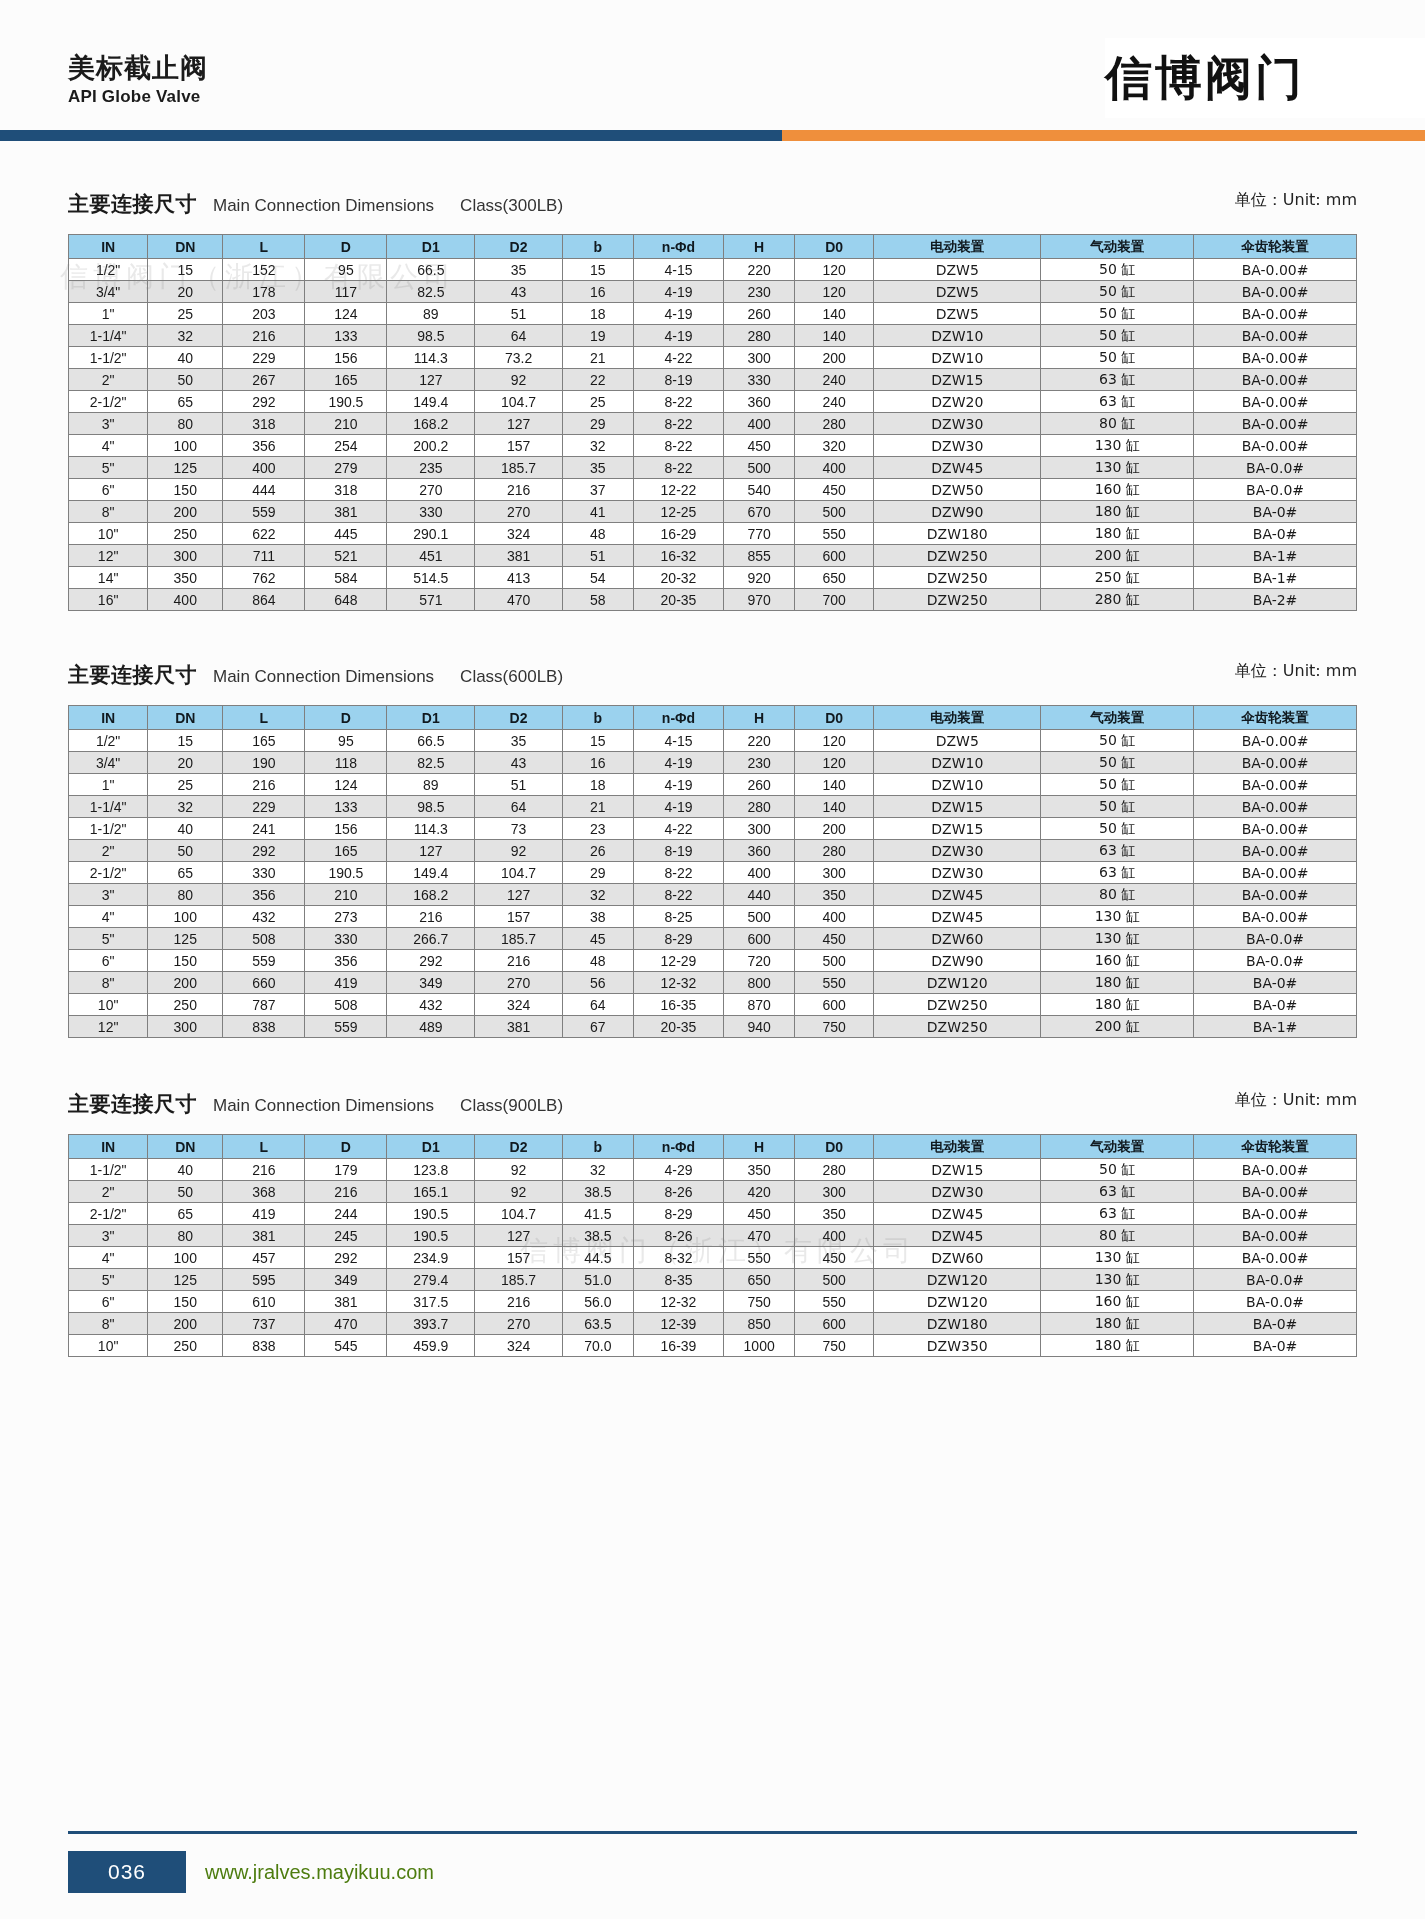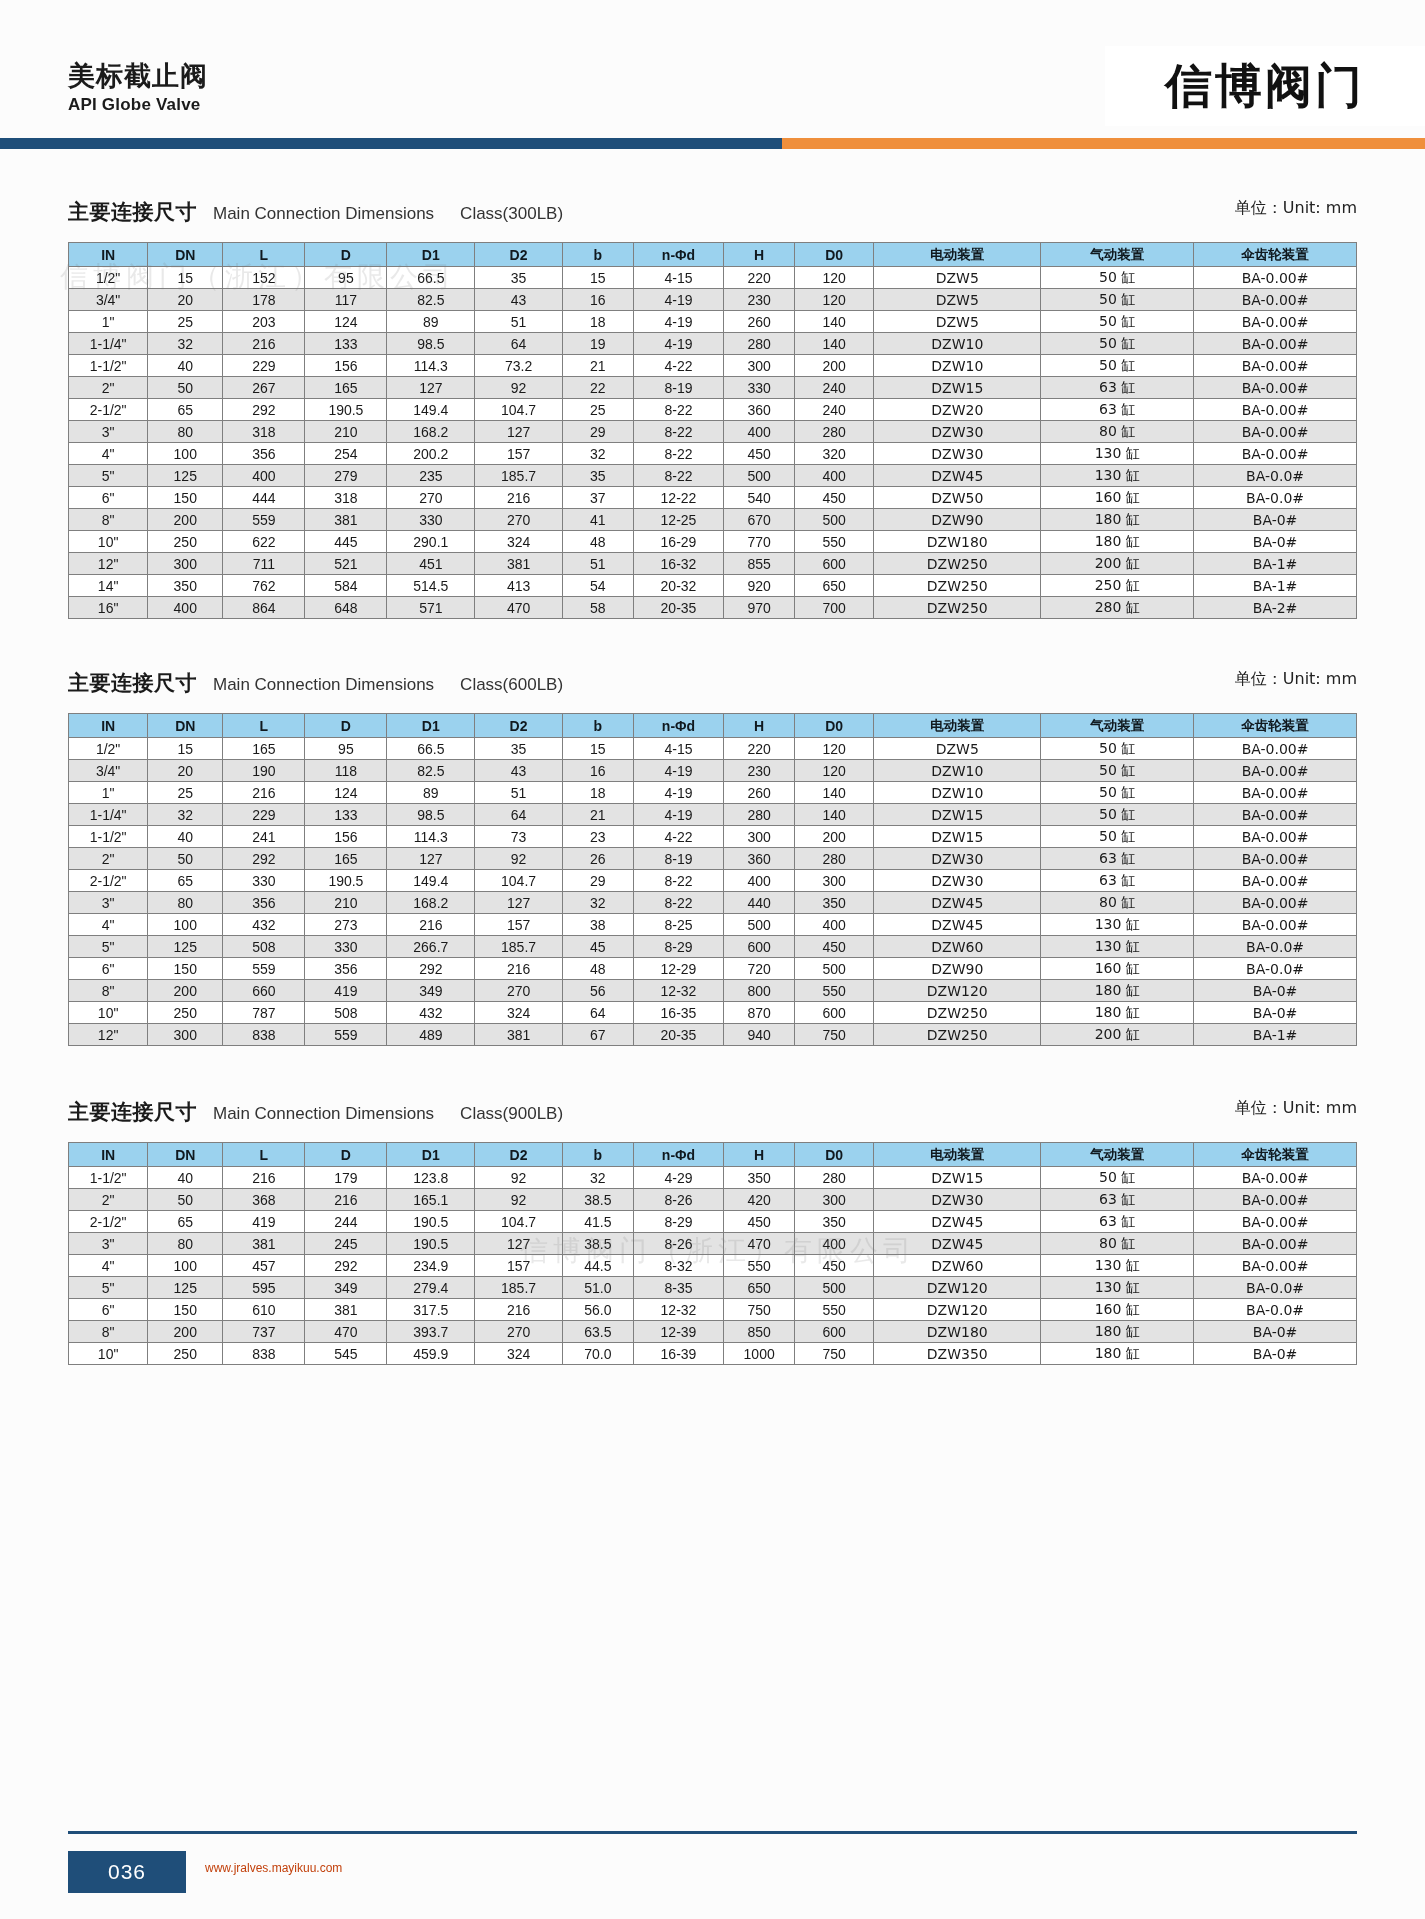--- a/index.html
+++ b/index.html
@@ -14,21 +14,20 @@
     position: relative;
     overflow: hidden;
     color: #1a1a1a;
   }
 
   
   .page-header {
     position: relative;
     height: 146px;
     background: #fcfcfc;
-    margin-top: 8px;
   }
   .title-block {
     position: absolute;
     left: 68px;
     top: 52px;
   }
   .title-cn {
     font-size: 27px;
     font-weight: bold;
     letter-spacing: 1px;
@@ -45,21 +44,20 @@
   }
   .logo-box {
     position: absolute;
     right: 0px;
     top: 38px;
     width: 320px;
     height: 80px;
     background: #ffffff;
     display: flex;
     align-items: center;
-    justify-content: center;
   }
   .logo-text {
     font-family: "DejaVu Serif", "Liberation Serif", serif;
     font-size: 47px;
     font-weight: bold;
     letter-spacing: 3px;
     color: #111111;
   }
   .divider {
     position: absolute;
@@ -201,22 +199,22 @@
     font-size: 21px;
     display: flex;
     align-items: center;
     justify-content: center;
     letter-spacing: 1px;
   }
   .footer-url {
     position: absolute;
     left: 205px;
     top: 38px;
-    font-size: 12px;
-    color: #c2410c;
+    font-size: 20px;
+    color: #4d7c0f;
   }
 </style>
 </head>
 <body>
 
 <div class="page-header">
   <div class="title-block">
     <div class="title-cn">美标截止阀</div>
     <div class="title-en">API Globe Valve</div>
   </div>

